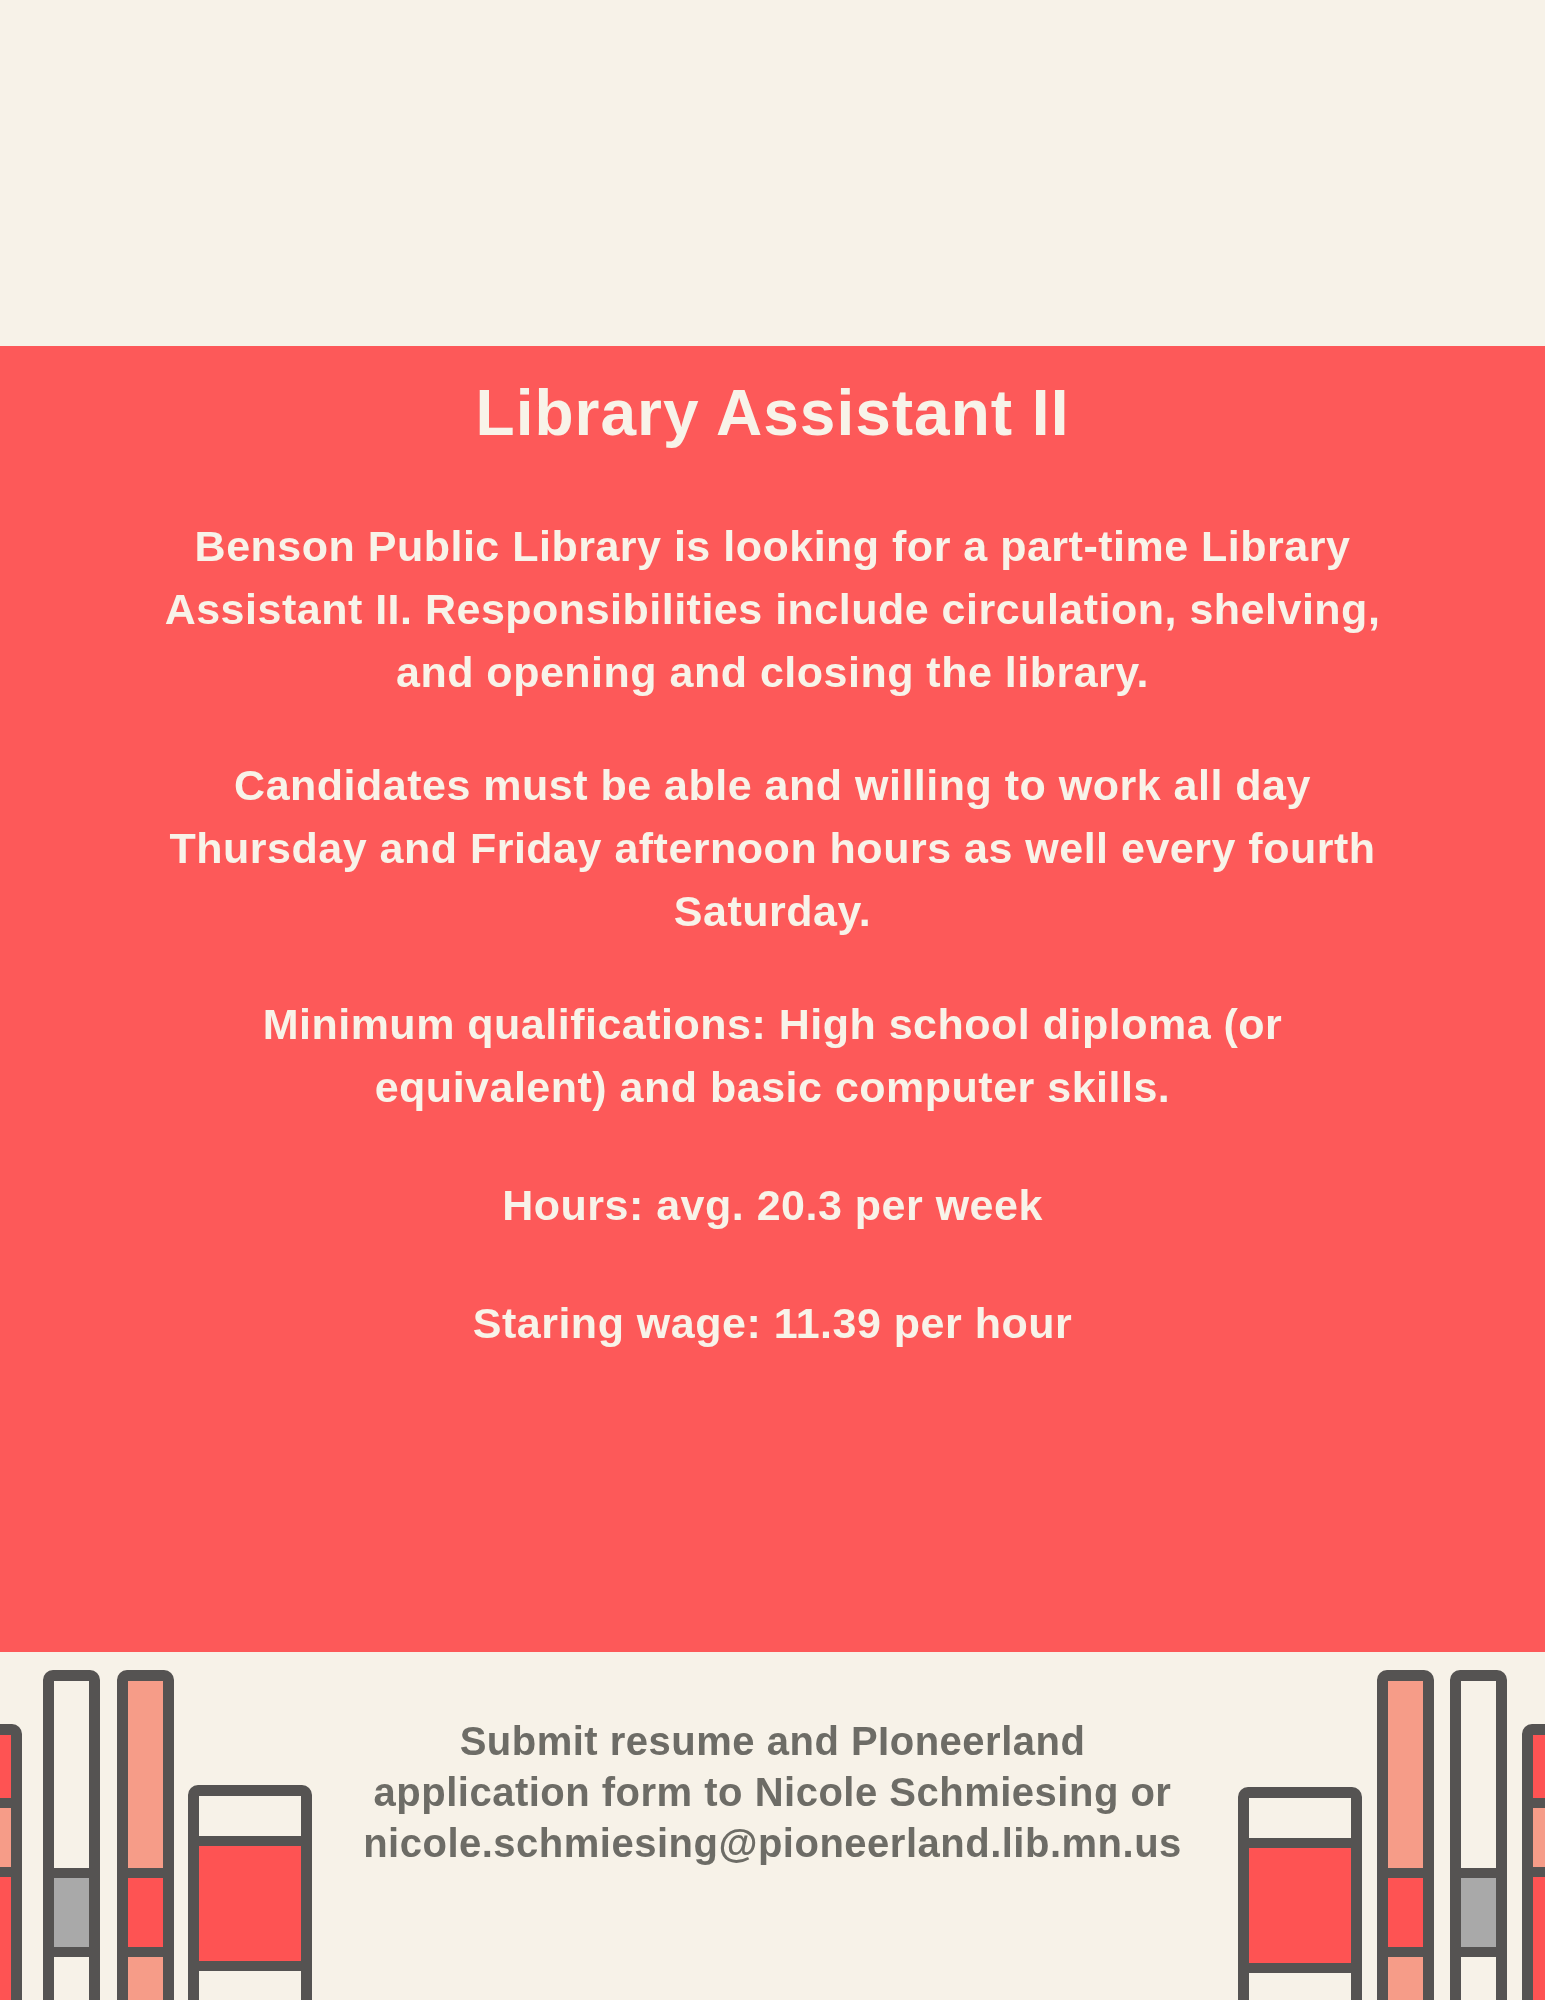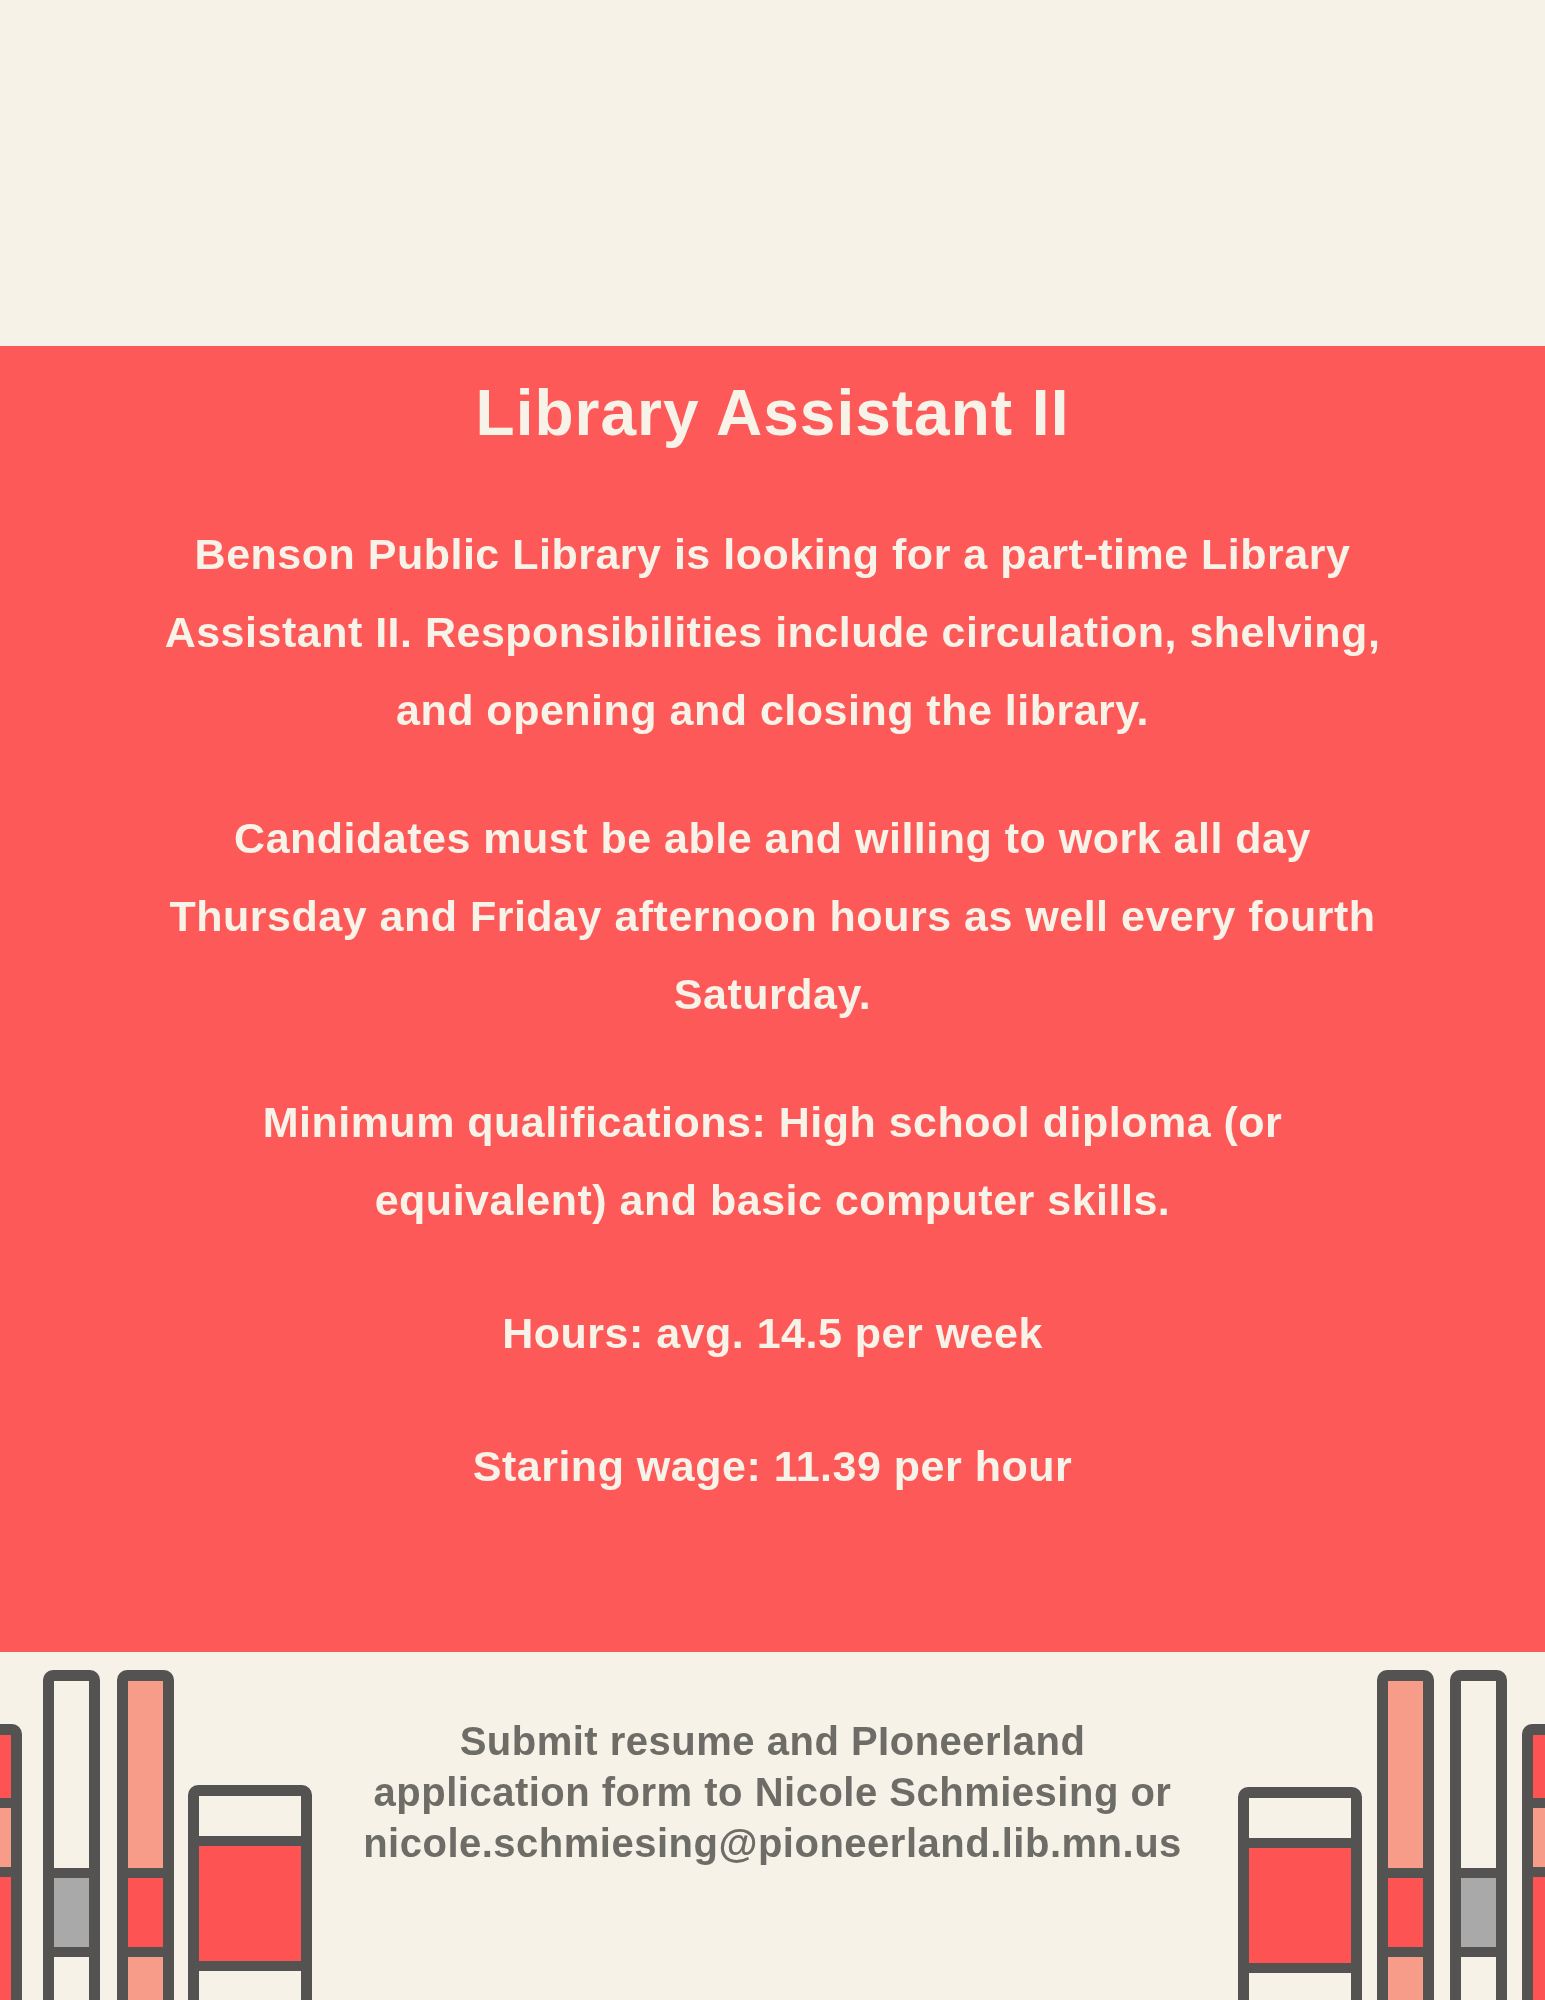--- a/index.html
+++ b/index.html
@@ -61,21 +61,21 @@
     margin: 0;
     font-size: 64px;
     line-height: 72px;
     font-weight: 700;
     letter-spacing: 1px;
   }
   .para {
     margin: 50px auto 0;
     max-width: 1430px;
     font-size: 43px;
-    line-height: 78px;
+    line-height: 63px;
     font-weight: 700;
     letter-spacing: 0.5px;
   }
   .para.first { margin-top: 66px; }
   .para.tight { margin-top: 55px; }
 
   
   .footer {
     position: absolute;
     top: 1652px; left: 0; right: 0;
@@ -115,21 +115,21 @@
 <body>
 
 <div class="poster">
 
 
   <section class="banner">
     <h2 class="job-title">Library Assistant II</h2>
     <p class="para first">Benson Public Library is looking for a part-time Library<br>Assistant II. Responsibilities include circulation, shelving,<br>and opening and closing the library.</p>
     <p class="para">Candidates must be able and willing to work all day<br>Thursday and Friday afternoon hours as well every fourth<br>Saturday.</p>
     <p class="para">Minimum qualifications: High school diploma (or<br>equivalent) and basic computer skills.</p>
-    <p class="para tight">Hours: avg. 14.5 per week</p>
+    <p class="para tight">Hours: avg. 20.3 per week</p>
     <p class="para tight">Staring wage: 11.39 per hour</p>
   </section>
 
   <footer class="footer">
     <p class="footer-text">Submit resume and PIoneerland<br>application form to Nicole Schmiesing or<br>nicole.schmiesing@pioneerland.lib.mn.us</p>
   </footer>
 
   <div>
     <div class="book" style="left:-52px; top:1724px; width:74px; height:306px;">
       <div class="seg fill-red" style="height:63px;"></div>

